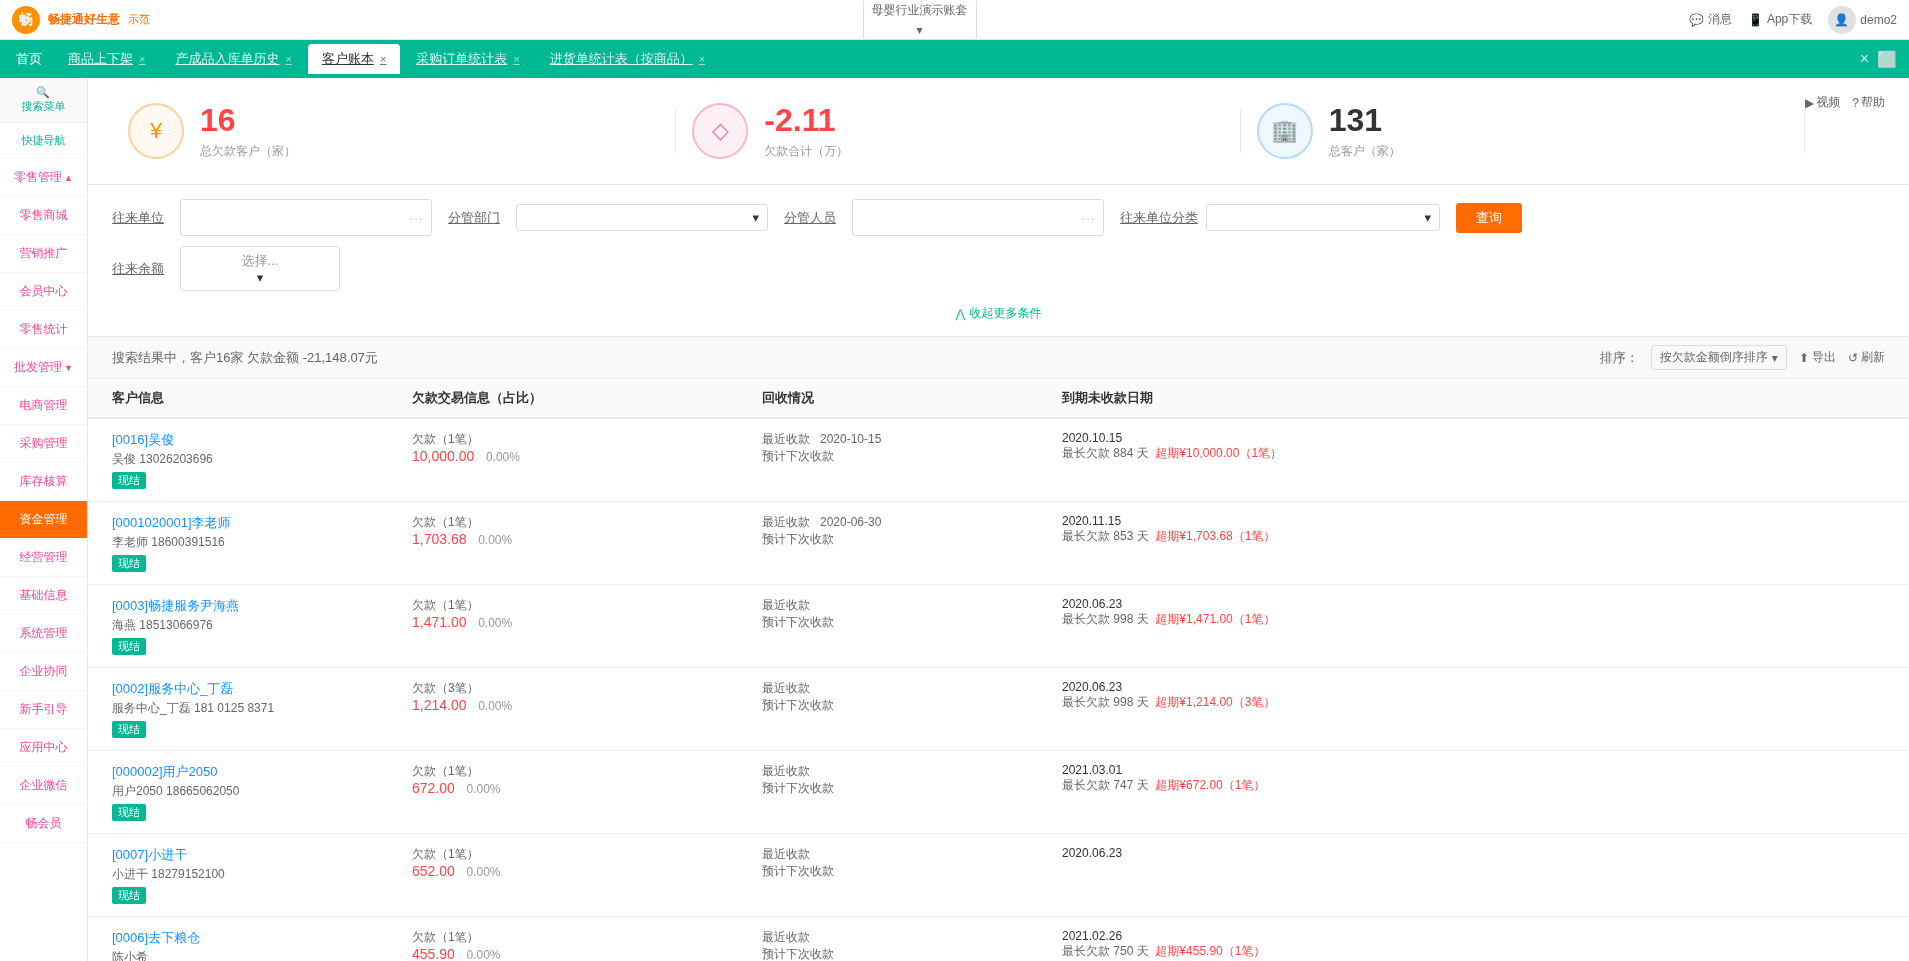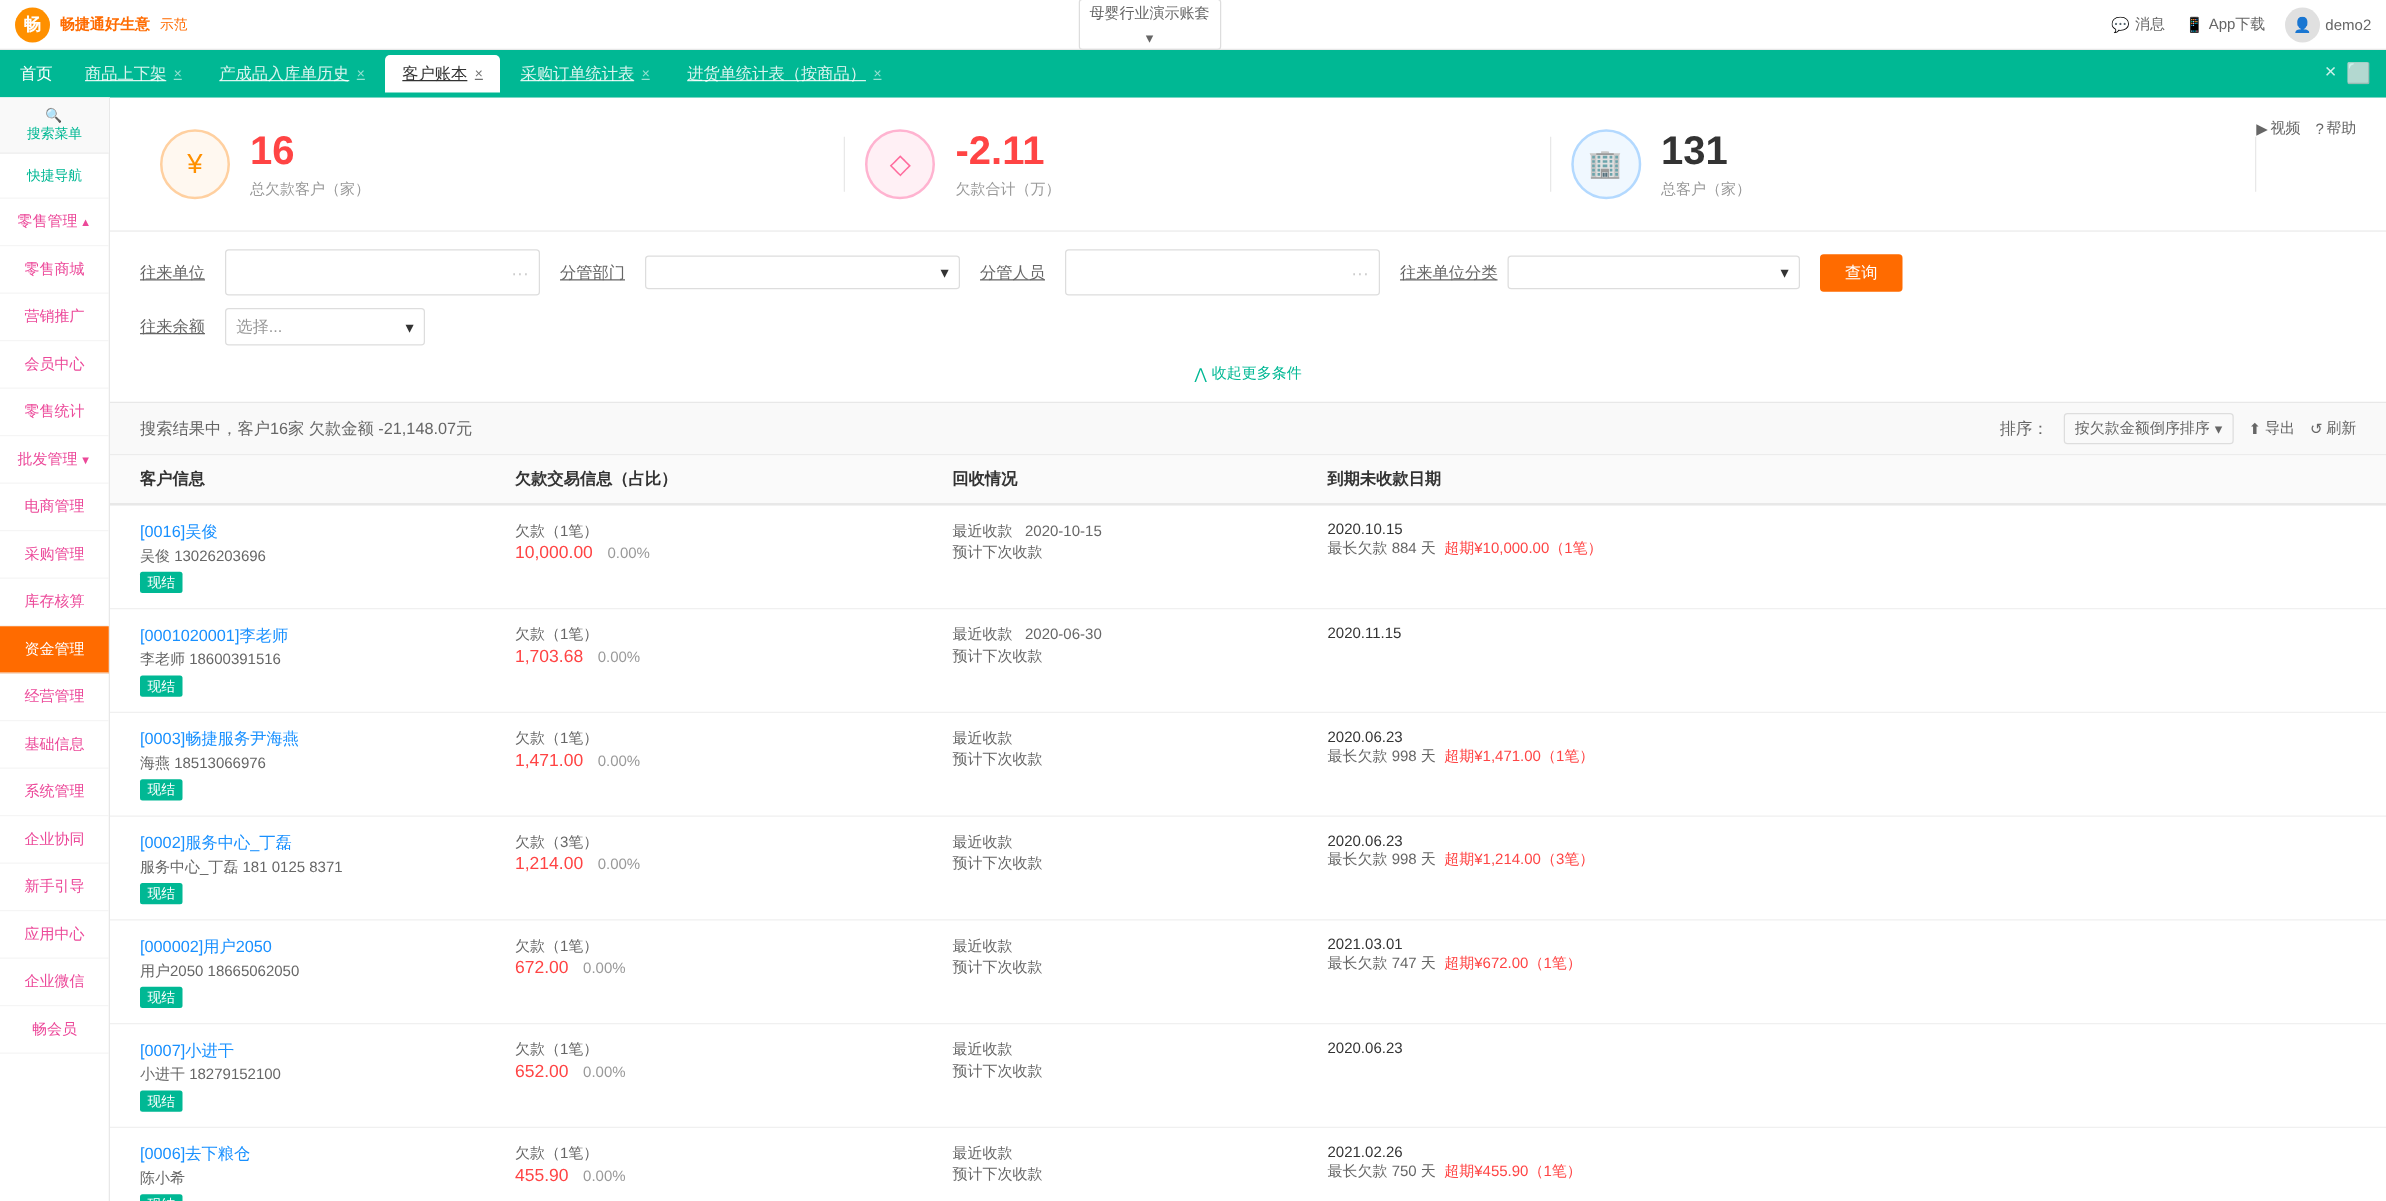--- a/index.html
+++ b/index.html
@@ -302,21 +302,21 @@
             <span></span>
             <span>▾</span>
           </div>
         </div>
 
         <button class="search-btn">查询</button>
       </div>
       <div class="filter-row">
         <div class="filter-item">
           <span class="filter-label">往来余额</span>
-          <div class="filter-select" style="width:160px;max-width:160px;">
+          <div class="filter-select" style="width:160px;max-width:160px;flex-direction:column;">
             <span style="color:#999;">选择...</span>
             <span>▾</span>
           </div>
         </div>
       </div>
       <div class="collapse-row">
         <span>⋀</span>
         <span>收起更多条件</span>
       </div>
     </div>
@@ -383,20 +383,21 @@
             <div class="debt-label">欠款（1笔）</div>
             <span class="debt-amount">1,703.68</span>
             <span class="debt-percent">0.00%</span>
           </div>
           <div>
             <div class="recovery-label">最近收款 &nbsp; 2020-06-30</div>
             <div class="recovery-label">预计下次收款</div>
           </div>
           <div>
             <div class="overdue-date">2020.11.15</div>
+            <div class="overdue-days">最长欠款 853 天 &nbsp;<span class="overdue-amount">超期¥1,703.68（1笔）</span></div>
           </div>
         </div>
       </div>
 
       <div class="table-row-group">
         <div class="table-row">
           <div>
             <div class="customer-name">[0003]畅捷服务尹海燕</div>
             <div class="customer-contact">海燕  18513066976</div>
             <span class="tag-now">现结</span>

